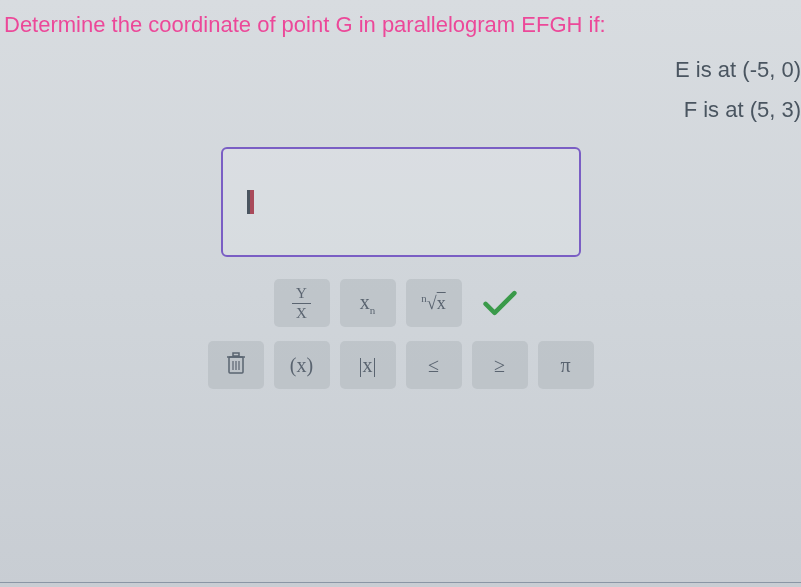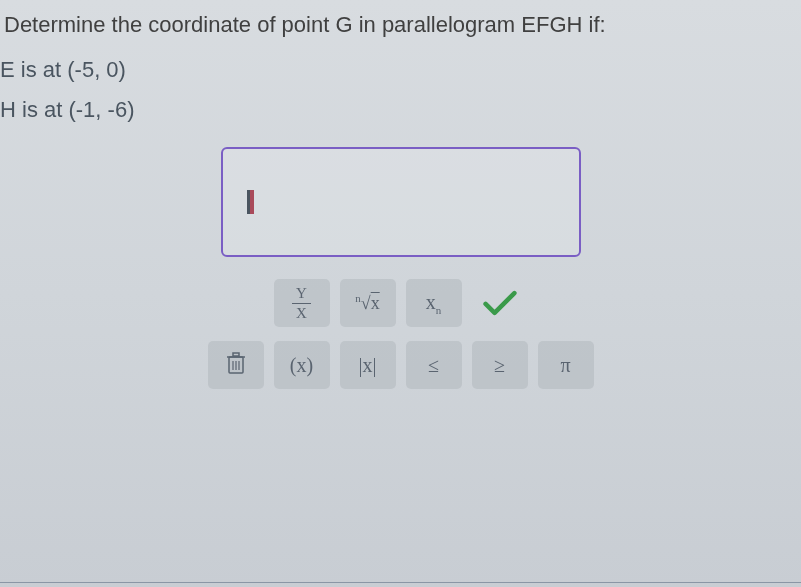--- a/index.html
+++ b/index.html
@@ -9,25 +9,25 @@
       font-family: Arial, sans-serif;
       background: linear-gradient(180deg, #d8dce0 0%, #d0d5da 50%, #c8cdd3 100%);
       position: relative;
       overflow: hidden;
     }
     .question {
       padding-top: 12px;
       text-align: left;
       padding-left: 4px;
       font-size: 22px;
-      color: #404040;
+      color: #ec4899;
       font-weight: 400;
     }
     .given {
-      text-align: left;
+      text-align: right;
       font-size: 22px;
       color: #4a5560;
       margin-top: 12px;
       line-height: 1.8;
     }
     .input-box {
       width: 360px;
       height: 110px;
       margin: 18px auto 0;
       border: 2px solid #7a5ec4;
@@ -118,39 +118,39 @@
       background: #8a96a5;
     }
   </style>
 </head>
 <body>
 
 <div class="question">Determine the coordinate of point G in parallelogram EFGH if:</div>
 
 <div class="given">
   <div>E is at (-5, 0)</div>
-  <div>H is at (-1, -6)</div>
+  <div>F is at (5, 3)</div>
 </div>
 
 <div class="input-box">
   <div class="cursor"></div>
 </div>
 
 <div class="toolbar">
   <button class="tool-btn">
     <span class="frac">
       <span class="frac-top">Y</span>
       <span class="frac-bot">X</span>
     </span>
   </button>
   <button class="tool-btn">
-    <span class="root-box"><span class="sup">n</span><span>√</span><span style="text-decoration:overline;">x</span></span>
+    <span><span>x</span><span class="sub">n</span></span>
   </button>
   <button class="tool-btn">
-    <span><span>x</span><span class="sub">n</span></span>
+    <span class="root-box"><span class="sup">n</span><span>√</span><span style="text-decoration:overline;">x</span></span>
   </button>
   <div class="check-btn">
     <svg class="check-mark" viewBox="0 0 40 30">
       <path d="M 4 16 L 14 26 L 36 4" stroke="#3a9a4a" stroke-width="5" fill="none" stroke-linecap="round" stroke-linejoin="round"></path>
     </svg>
   </div>
 </div>
 
 <div class="toolbar-row2">
   <button class="tool-btn">

